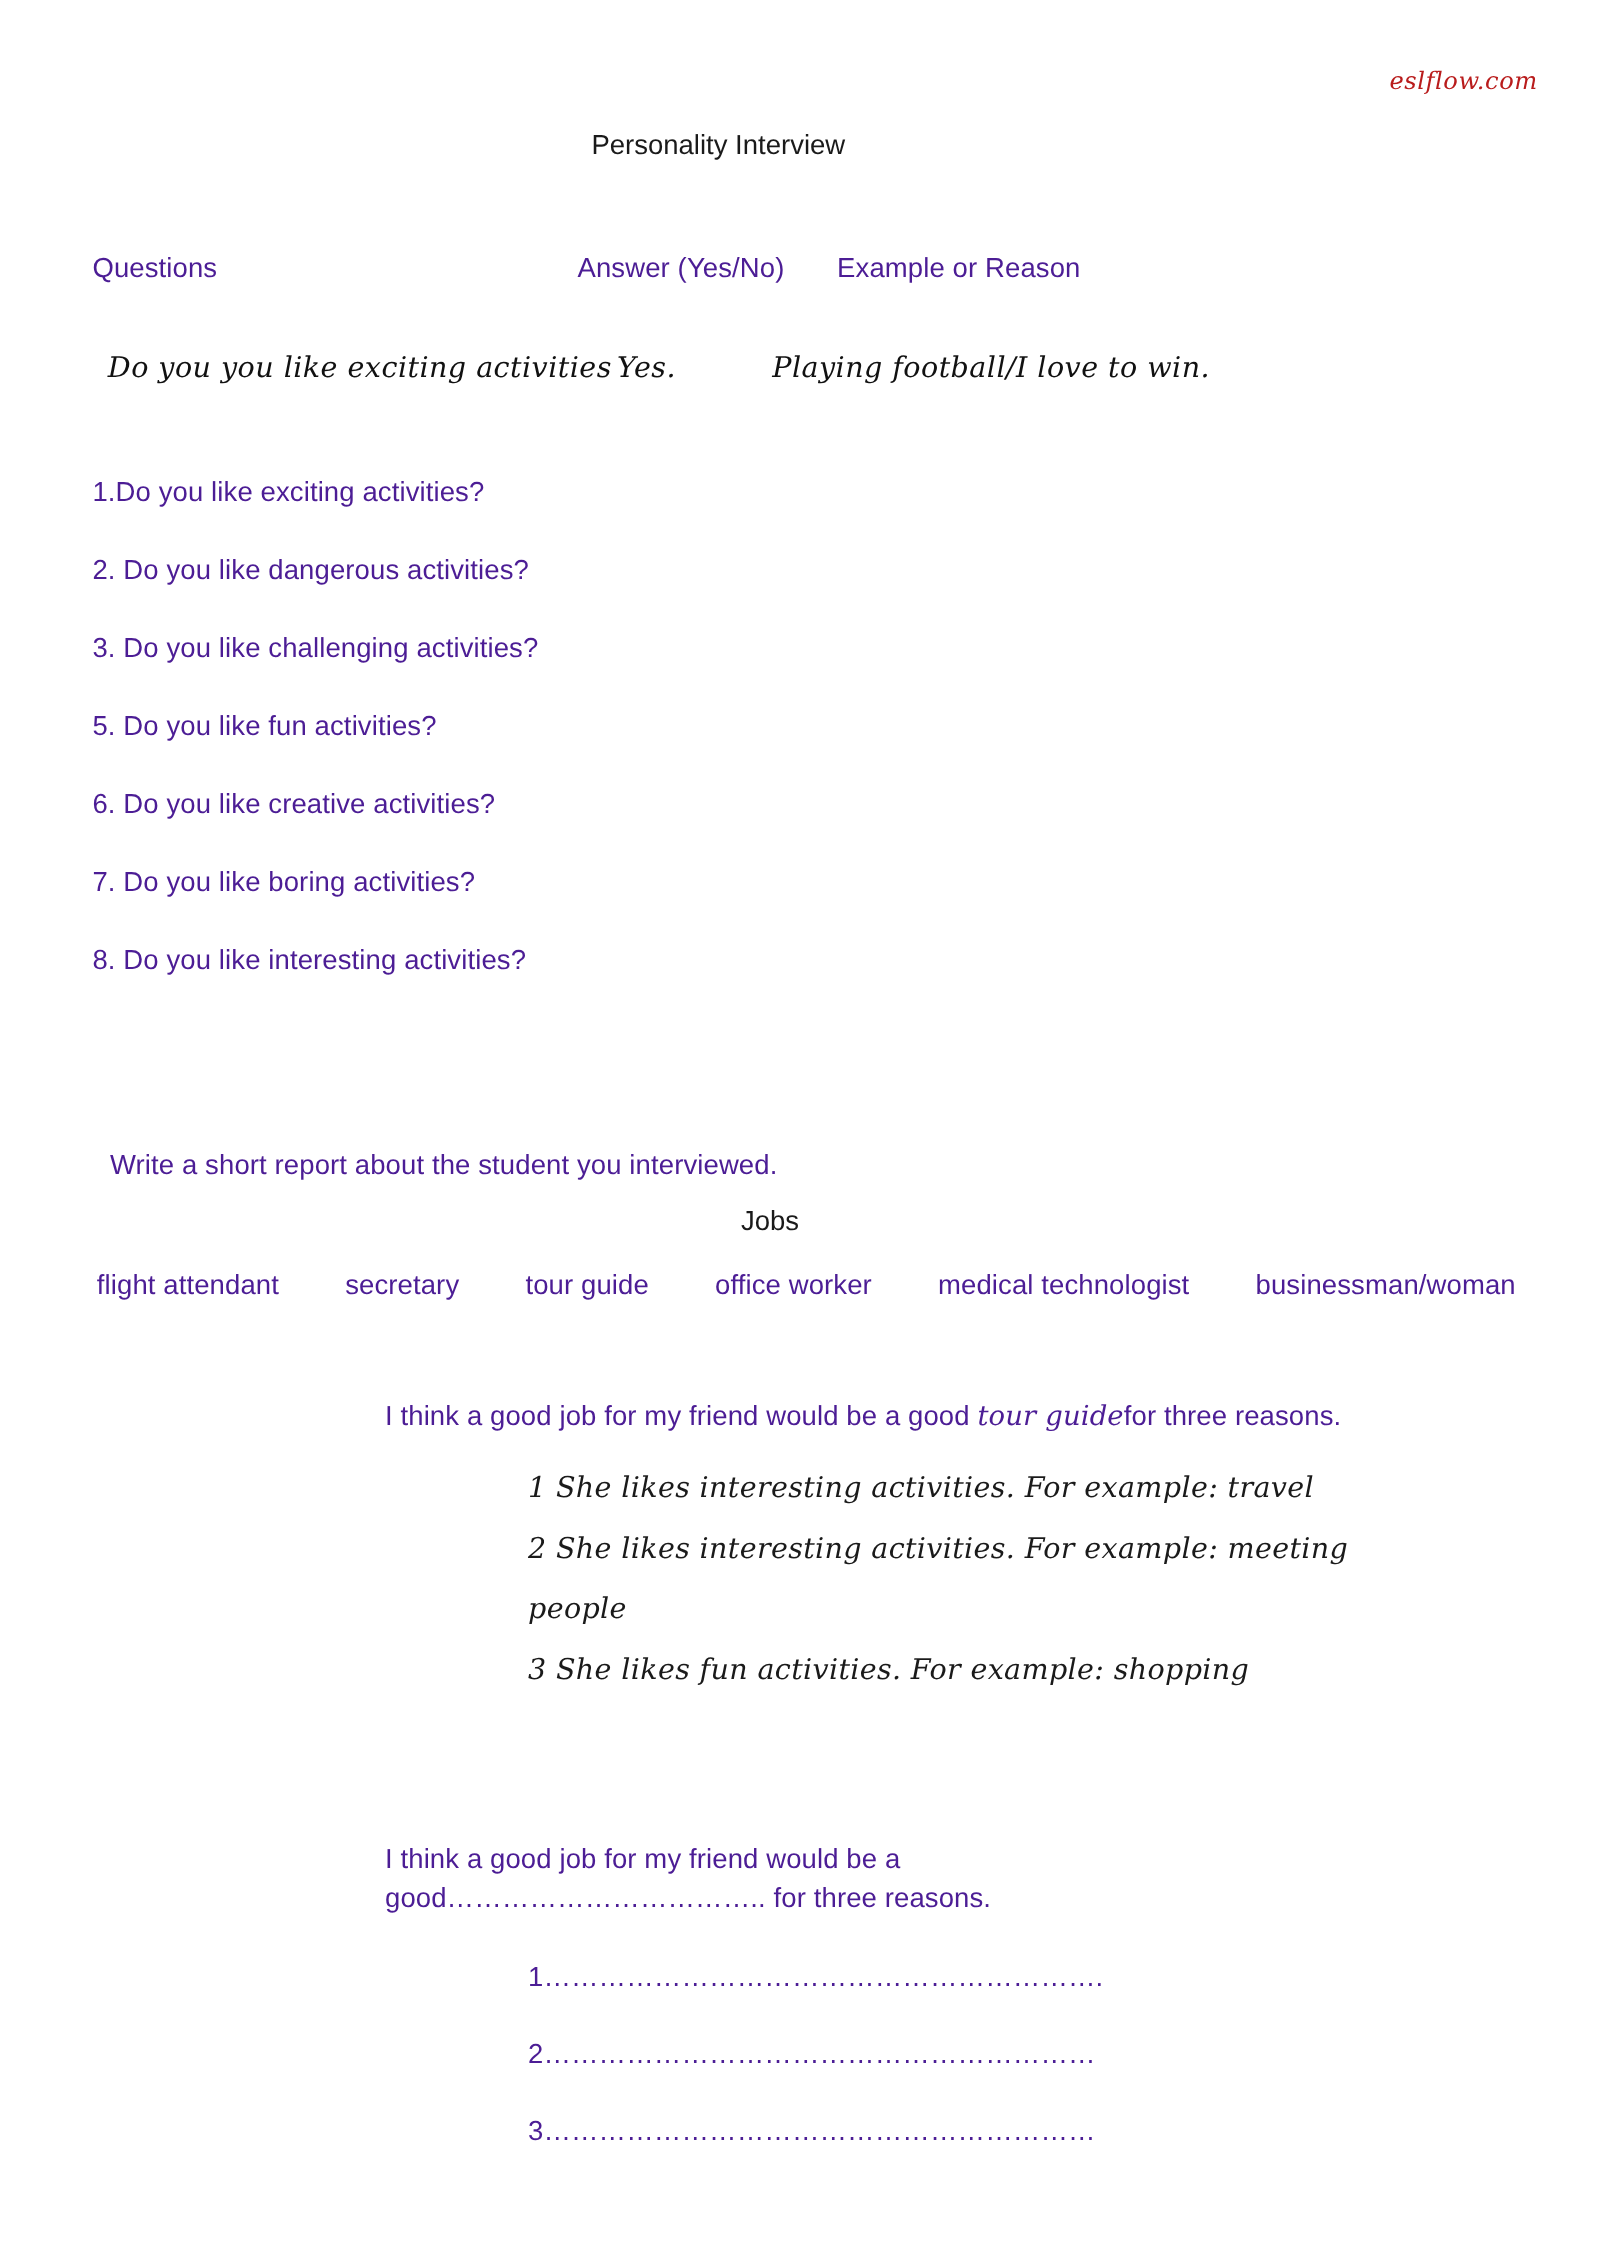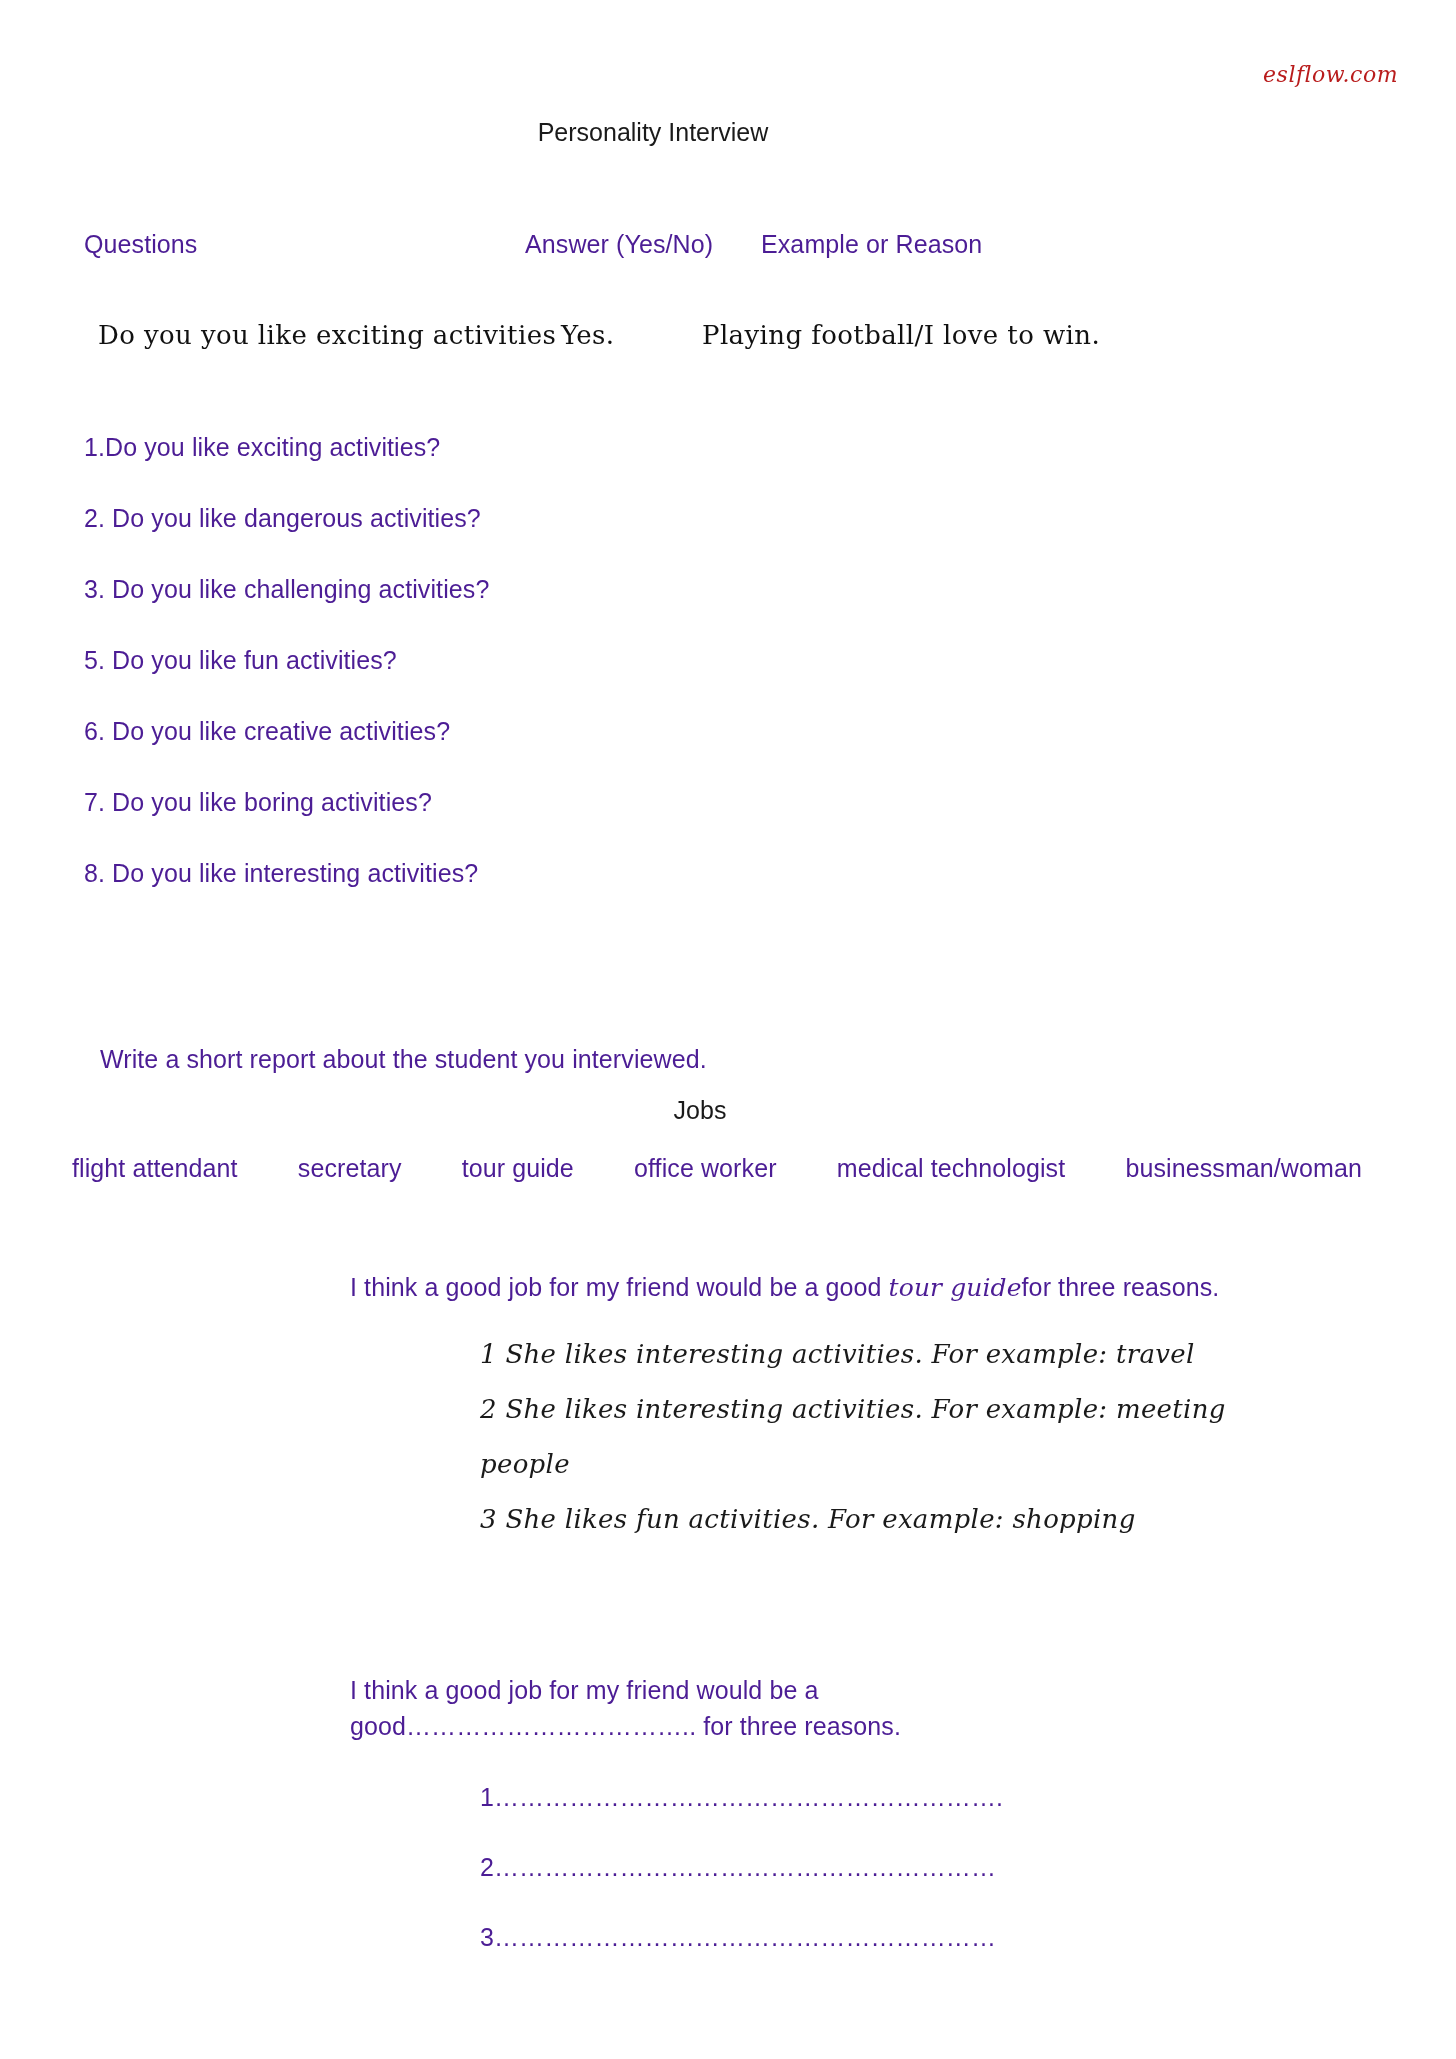--- a/index.html
+++ b/index.html
@@ -28,20 +28,21 @@
   
   .print {
     font-family: "Liberation Sans", sans-serif;
     font-size: 25px;
     line-height: 1.35;
     color: #4c1d95;
     letter-spacing: 0.1px;
   }
   .cursive {
     font-family: "DejaVu Serif", serif;
+    font-style: italic;
     font-size: 26px;
     color: #111111;
     letter-spacing: 0.4px;
   }
 
   
   .watermark {
     position: absolute;
     top: 62px;
     right: 58px;
@@ -137,21 +138,21 @@
   }
   .jobs-heading .jh-inner {
     display: inline-block;
     margin-left: -56px;
   }
 
   
   .jobs-bank {
     position: absolute;
     top: 1152px;
-    left: 72px;
+    left: 88px;
     width: 1290px;
     display: flex;
     justify-content: space-between;
     align-items: flex-start;
     font-size: 25px;
     white-space: nowrap;
   }
   .jobs-bank .job-word { white-space: nowrap; }
 
   

